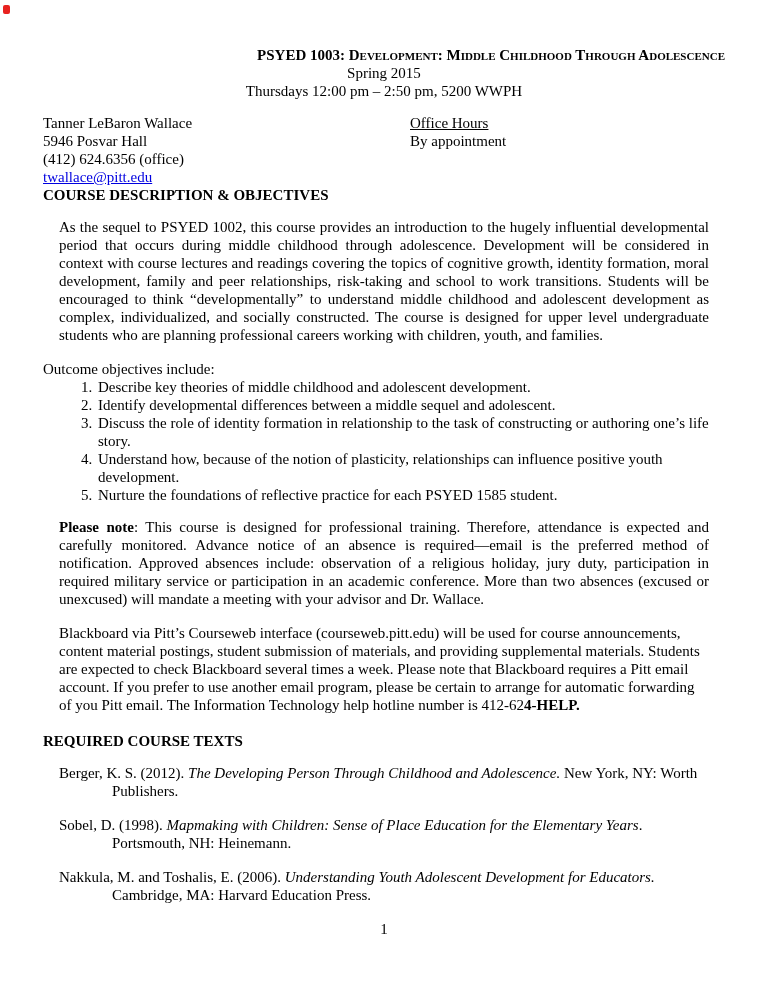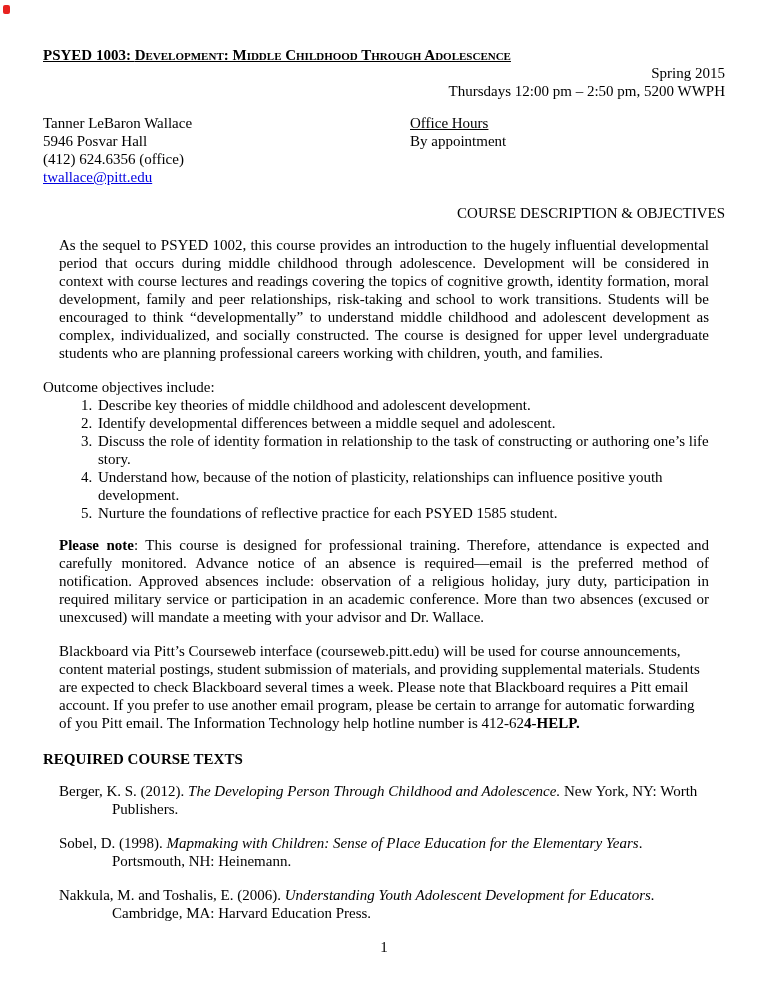--- a/index.html
+++ b/index.html
@@ -19,32 +19,31 @@
   }
   .red-dot {
     position: absolute;
     left: 3px;
     top: 5px;
     width: 7px;
     height: 9px;
     background: #e8221f;
     border-radius: 2px;
   }
-  .center { text-align: right; }
-  .title { text-align: left; font-weight: bold; text-decoration: underline; }
+  .center { text-align: center; }
+  .title { text-align: right; font-weight: bold; }
   .title .smallcaps { font-variant: small-caps; }
   .contact-row { display: flex; margin-top: 14px; }
   .col-left { width: 367px; }
   .col-right { flex: 1; }
   .underline { text-decoration: underline; }
   a.email { color: #0000e0; text-decoration: underline; cursor: pointer; }
   .section-heading {
-    text-align: right;
-    font-weight: normal;
-    margin-top: 18px;
+    text-align: left;
+    font-weight: bold;
   }
   p { margin: 16px; }
   .para { margin-top: 14px; }
   .justify { text-align: justify; }
   ol.objectives {
     margin: 0;
     padding-left: 53px;
   }
   ol.objectives li { padding-left: 2px; }
   .bold { font-weight: bold; }

